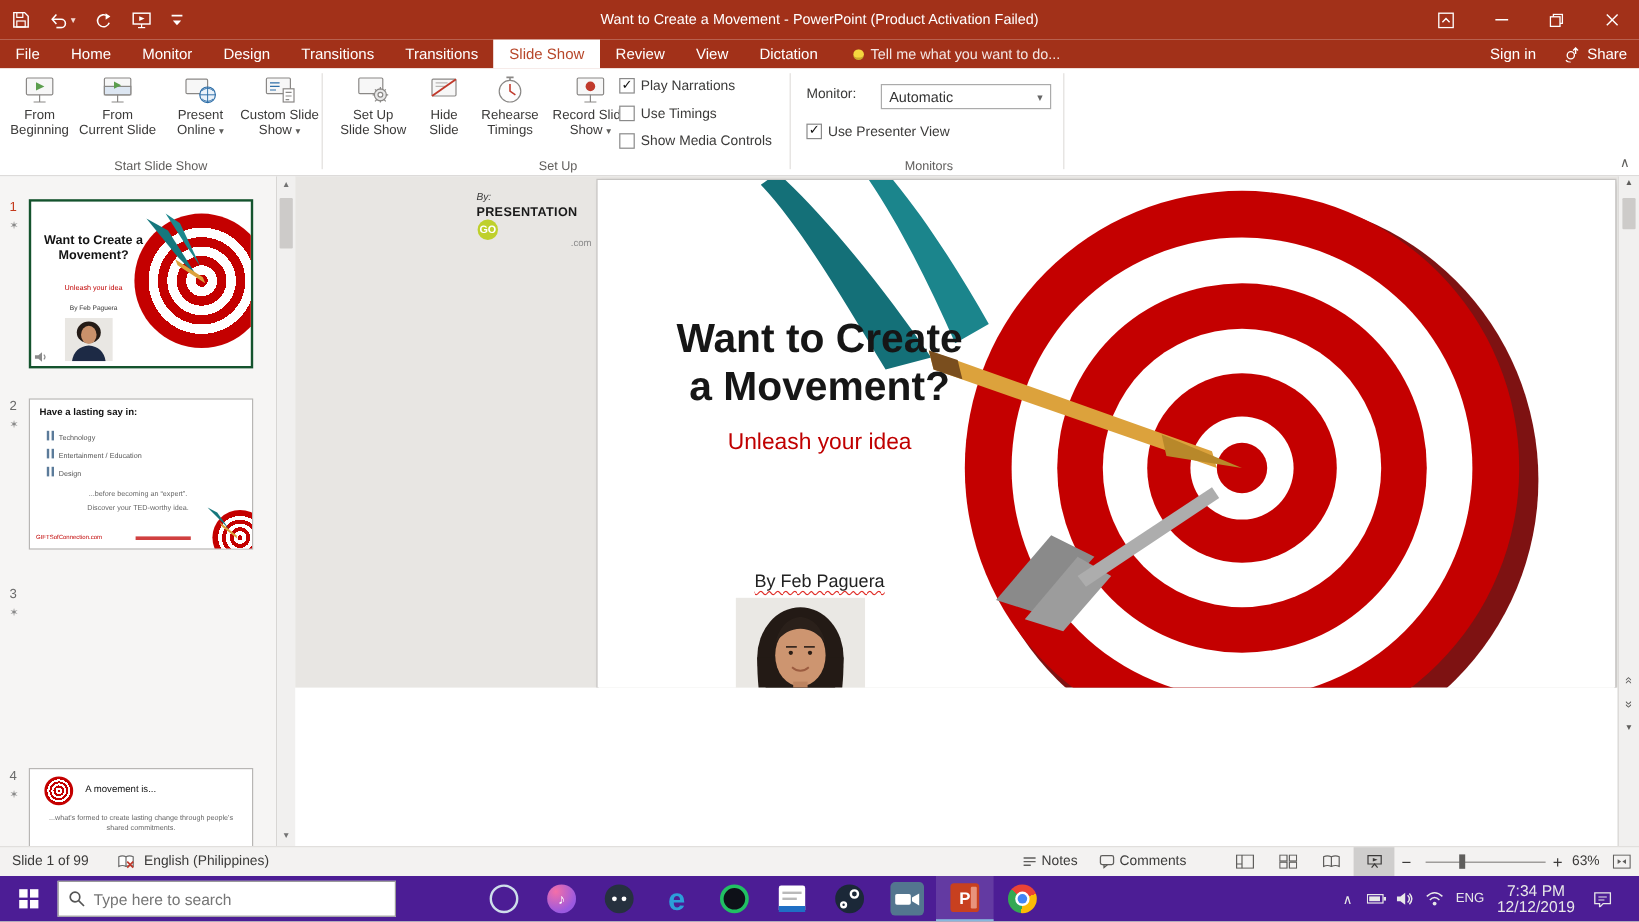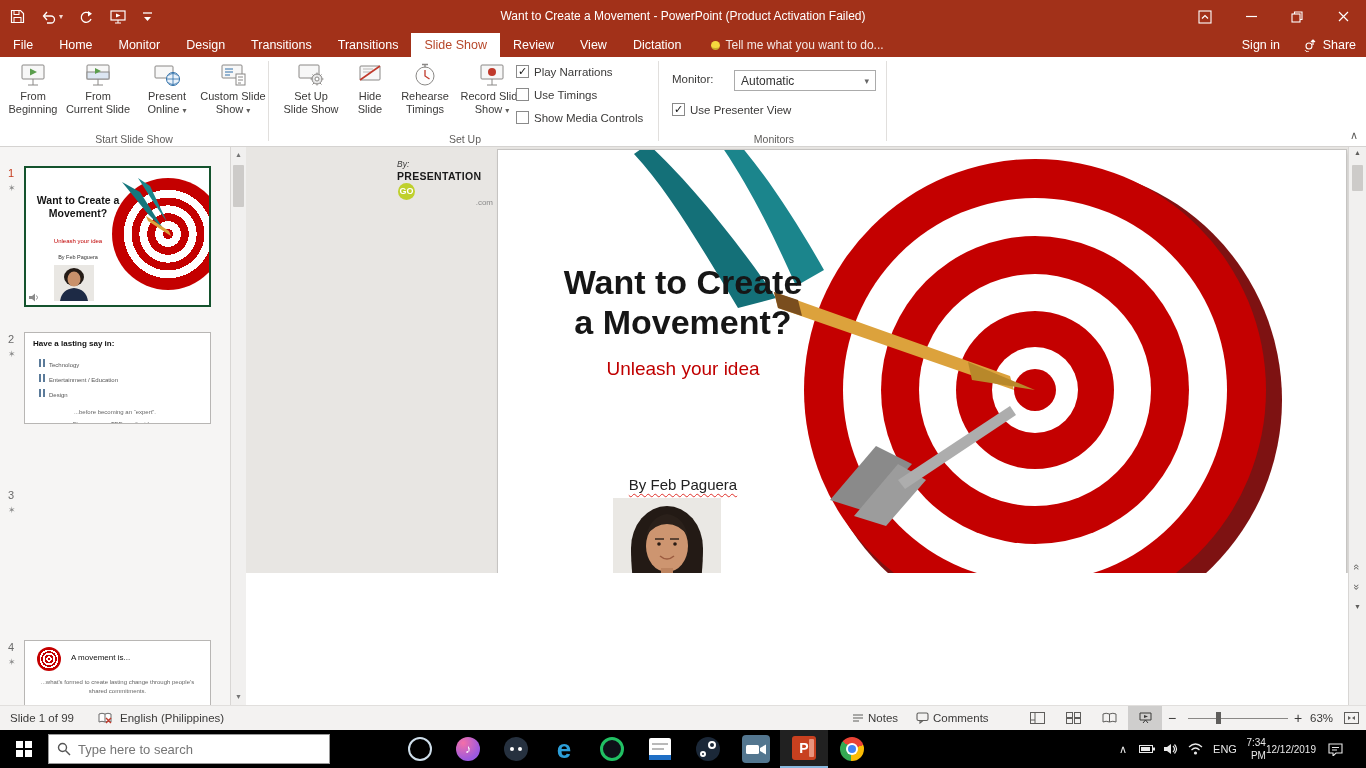--- a/index.html
+++ b/index.html
@@ -77,31 +77,31 @@
 
   
   .statusbar{position:absolute;left:0;top:705px;width:1366px;height:25px;background:#f3f2f1;border-top:1px solid #e1dfdd;font-size:11.5px;color:#3b3a39}
   .sitem{position:absolute;top:0;height:24px;display:flex;align-items:center;gap:4px}
   .viewbtn{position:absolute;top:0;width:34px;height:24px;display:flex;align-items:center;justify-content:center}
   .viewbtn.on{background:#cfcecd}
   .ztrack{position:absolute;top:12px;height:1px;background:#8a8886}
   .zthumb{position:absolute;top:6px;width:5px;height:12px;background:#5f5e5c}
 
   
-  .taskbar{position:absolute;left:0;top:730px;width:1366px;height:38px;background:#000000;color:#e8e8e8}
+  .taskbar{position:absolute;left:0;top:730px;width:1366px;height:38px;background:#4c1d95;color:#e8e8e8}
   .startbtn{position:absolute;left:0;top:0;width:48px;height:38px;display:flex;align-items:center;justify-content:center}
   .winlogo{width:16px;height:16px;display:grid;grid-template-columns:1fr 1fr;grid-template-rows:1fr 1fr;gap:2px}
   .winlogo i{background:#fff}
   .searchbox{position:absolute;left:48px;top:4px;width:282px;height:30px;background:#fff;border:1px solid #9a9a9a;display:flex;align-items:center;padding:0 8px;gap:7px}
   .searchbox input{border:none;outline:none;font-size:13px;color:#4a4a4a;width:220px;background:transparent}
   .tile{position:absolute;top:0;width:48px;height:38px;display:flex;align-items:center;justify-content:center}
   .tile.activeapp{background:rgba(255,255,255,.13);border-bottom:2px solid #88b8de}
   .circ{width:24px;height:24px;border-radius:50%;position:relative}
   .trayitem{position:absolute;top:0;height:38px;display:flex;align-items:center;justify-content:center;font-size:11px}
-  .clock{flex-direction:row;line-height:13px;font-size:10px;text-align:right}
+  .clock{flex-direction:column;line-height:13px;font-size:13px;text-align:left}
 </style>
 </head>
 <body>
 
 <div class="screen">
 
   <div class="titlebar">
     <div class="qat">
       <span class="qbtn">
         <svg width="15" height="15" viewBox="0 0 15 15">
@@ -348,21 +348,21 @@
       </svg>
       <svg width="11" height="9" viewBox="0 0 11 9" style="position:absolute;left:3px;top:125px">
         <path d="M0,3 L3,3 L6,0.5 L6,8.5 L3,6 L0,6 Z" fill="#8a8a8a"></path>
           <path d="M7.5,2.5 Q9.5,4.5 7.5,6.5" stroke="#8a8a8a" fill="none"></path>
       </svg>
     </div>
 
     <span class="tnum" style="top:186px">2</span>
     <span class="tstar" style="top:202px">✶</span>
 
-    <div class="thumbbox norm" style="top:185px;height:92px">
+    <div class="thumbbox norm" style="top:185px;height:126px">
       <div style="position:absolute;left:8px;top:6px;font-weight:bold;font-size:8px;color:#111">Have a lasting say in:</div>
       <div style="position:absolute;left:14px;top:26px;font-size:6px;color:#555"><span class="bmark"></span><span>Technology</span></div>
       <div style="position:absolute;left:14px;top:41px;font-size:6px;color:#555"><span class="bmark"></span><span>Entertainment / Education</span></div>
       <div style="position:absolute;left:14px;top:56px;font-size:6px;color:#555"><span class="bmark"></span><span>Design</span></div>
       <div class="tt-small" style="position:absolute;left:10px;top:76px;width:160px;font-size:6px">...before becoming an “expert”.</div>
       <div class="tt-small" style="position:absolute;left:10px;top:88px;width:160px;font-size:6px">Discover your TED-worthy idea.</div>
       <div class="redtxt" style="position:absolute;left:5px;top:112px;font-size:5px">GIFTSofConnection.com</div>
       <div class="redbar" style="left:88px;top:114px;width:46px"></div>
       <div class="target" style="position:absolute;left:152px;top:92px;width:46px;height:46px"></div>
       <svg width="183" height="124" viewBox="0 0 183 124" style="position:absolute;left:0;top:0">

